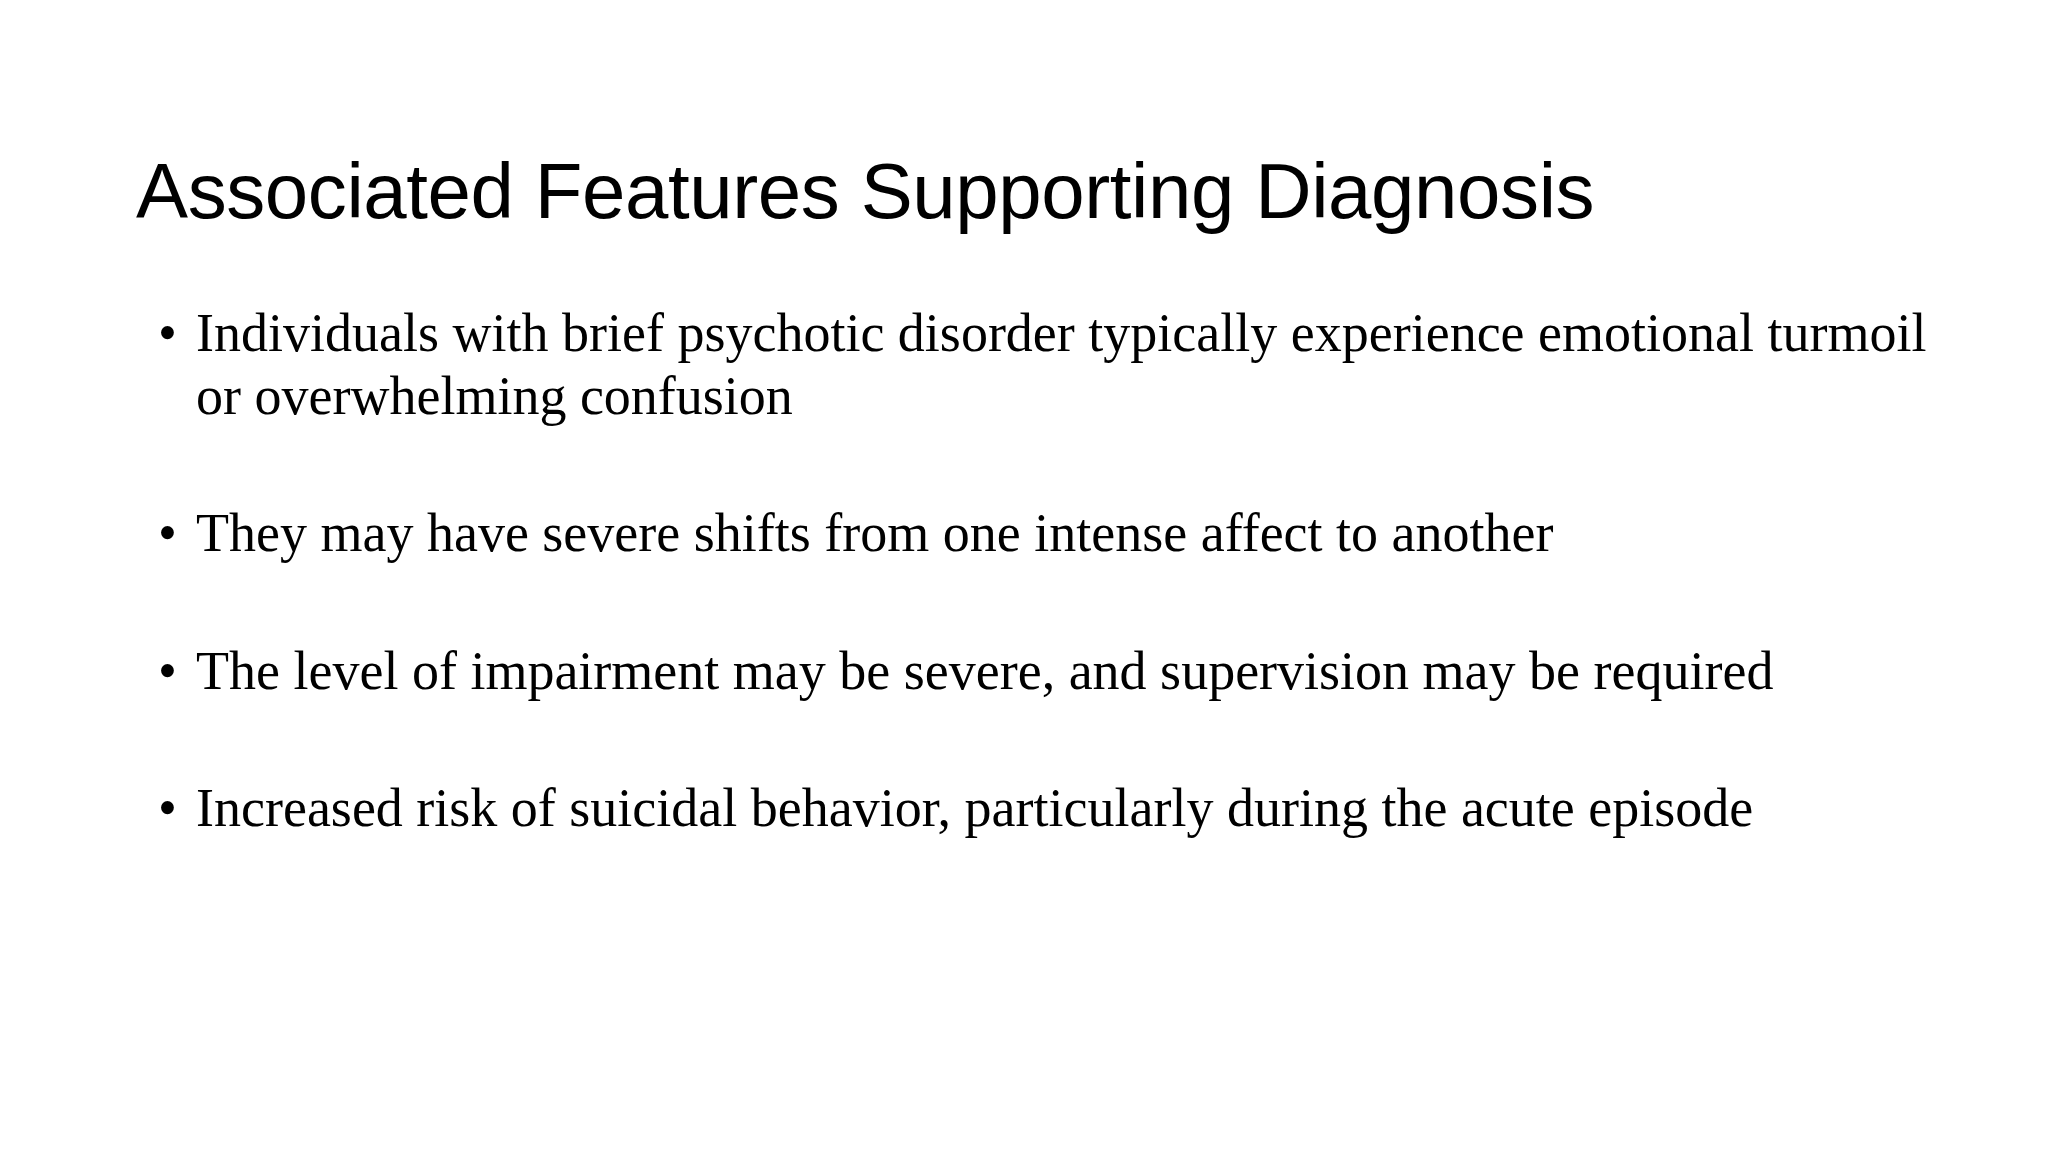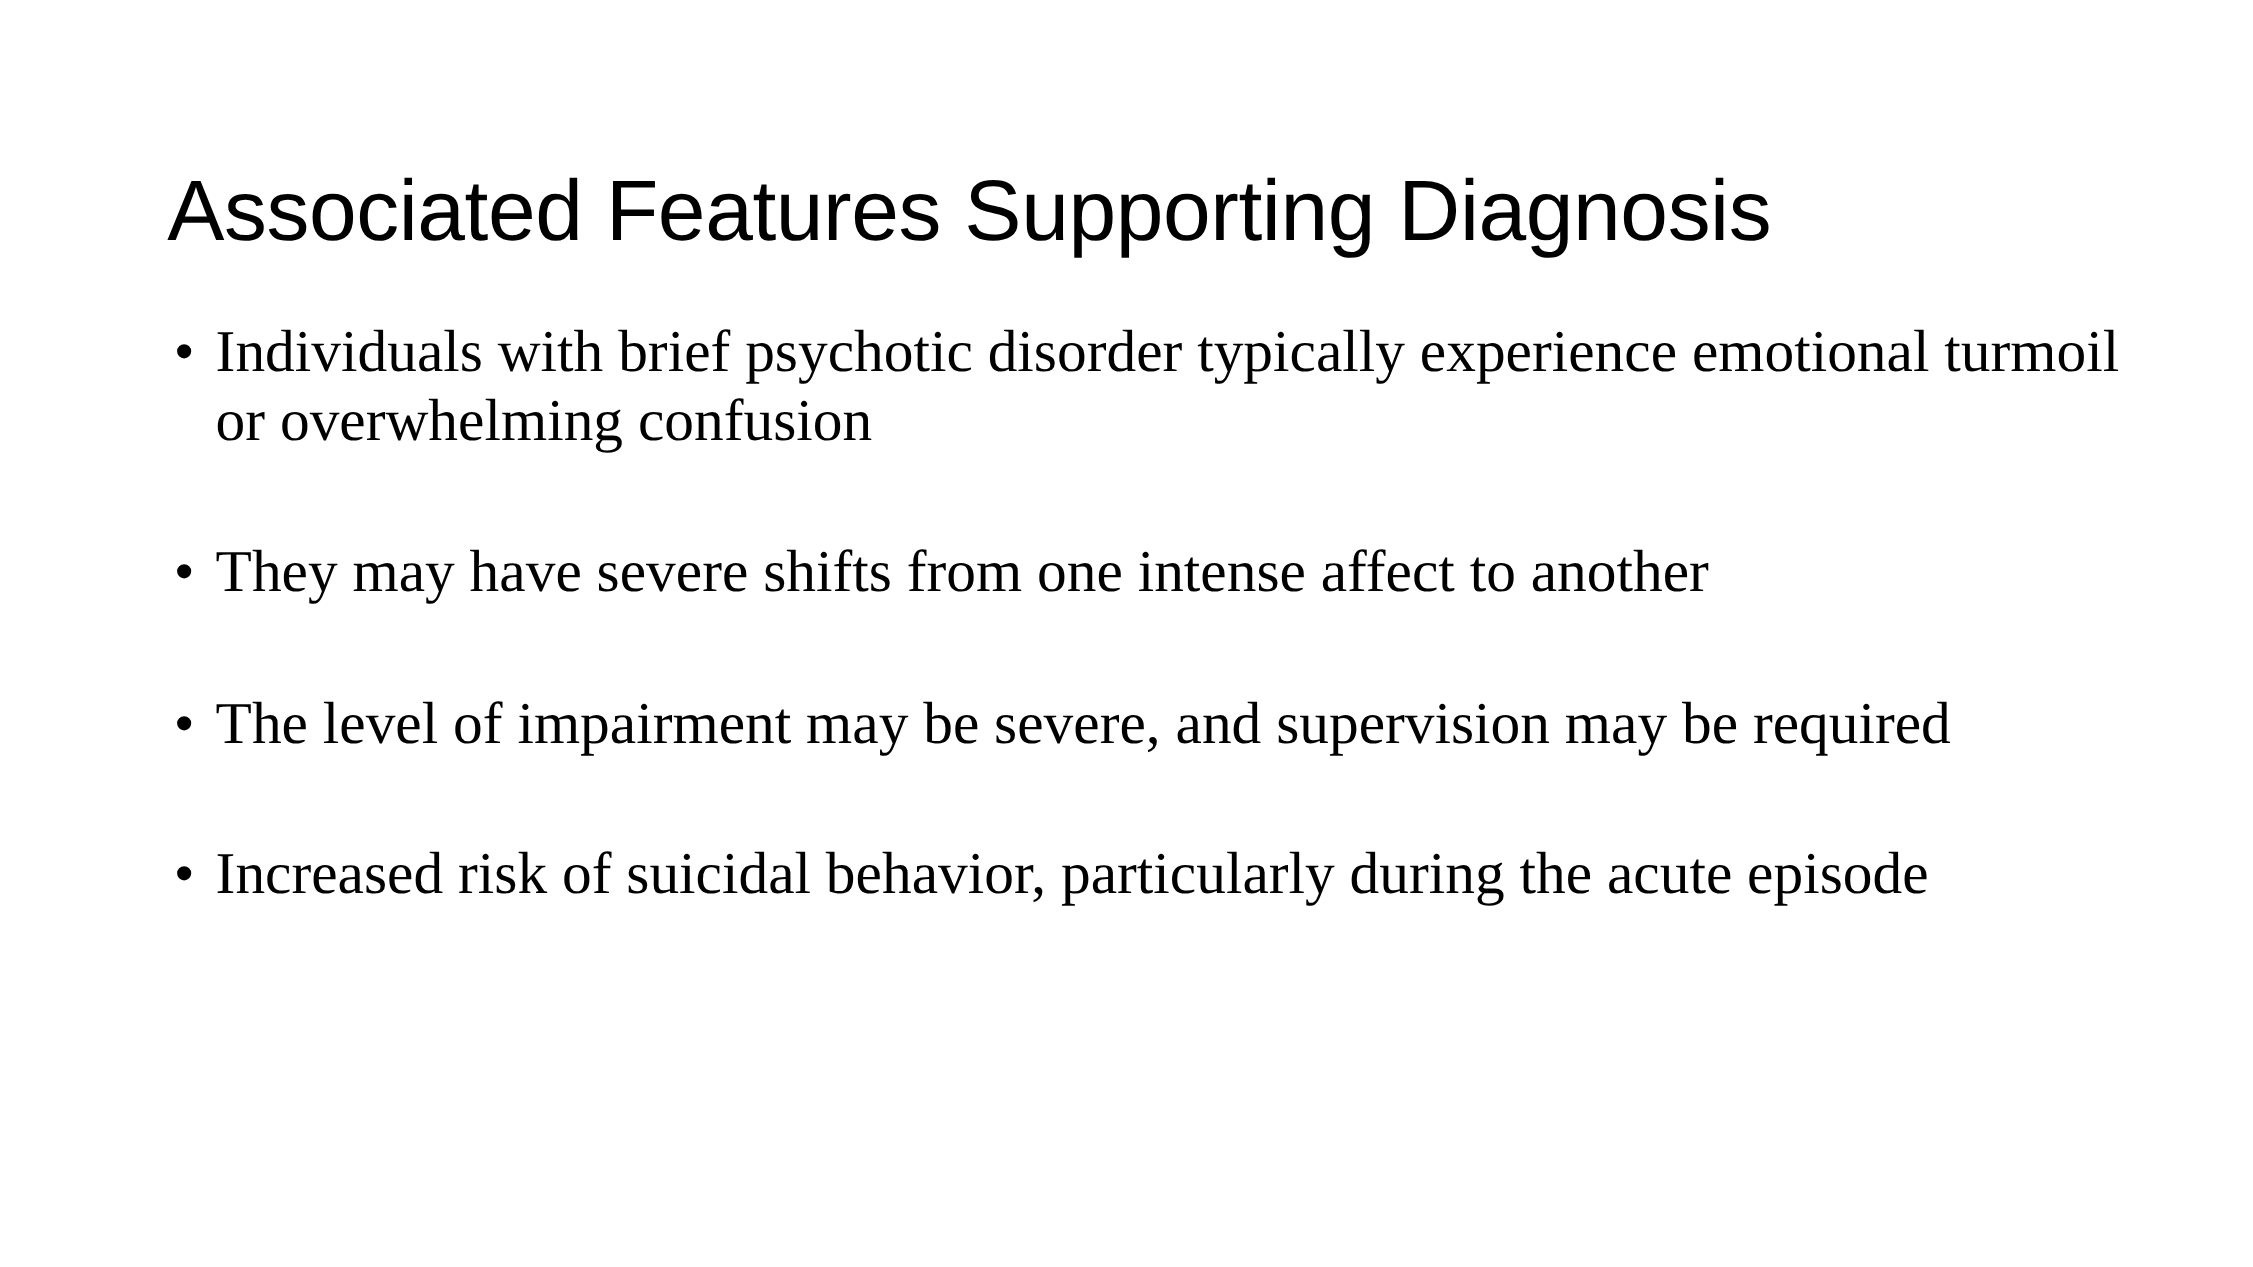--- a/index.html
+++ b/index.html
@@ -20,21 +20,21 @@
     position: relative;
     width: 2048px;
     height: 1152px;
     background: #ffffff;
     box-sizing: border-box;
   }
 
   
   .slide-title {
     position: absolute;
-    left: 152px;
+    left: 136px;
     top: 96px;
     width: 1760px;
     font-family: "Liberation Sans", "DejaVu Sans", sans-serif;
     font-size: 78px;
     font-weight: 400;
     line-height: 1.12;
     letter-spacing: -0.4px;
     color: #000000;
     white-space: nowrap;
   }
@@ -71,20 +71,21 @@
     top: 0;
     width: 30px;
     font-size: 54px;
     line-height: 1.17;
     color: #000000;
     text-align: left;
   }
 
   .bullet-text {
     display: block;
+    margin-top: 14px;
   }
 </style>
 </head>
 <body>
 
 <div class="slide">
 
   <h1 class="slide-title">Associated Features Supporting Diagnosis</h1>
 
   <ul class="body-list">

